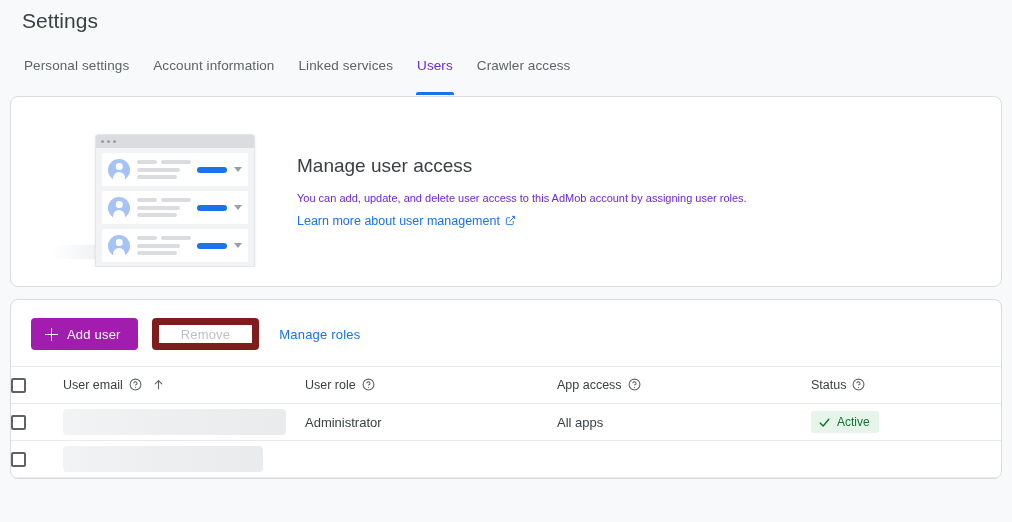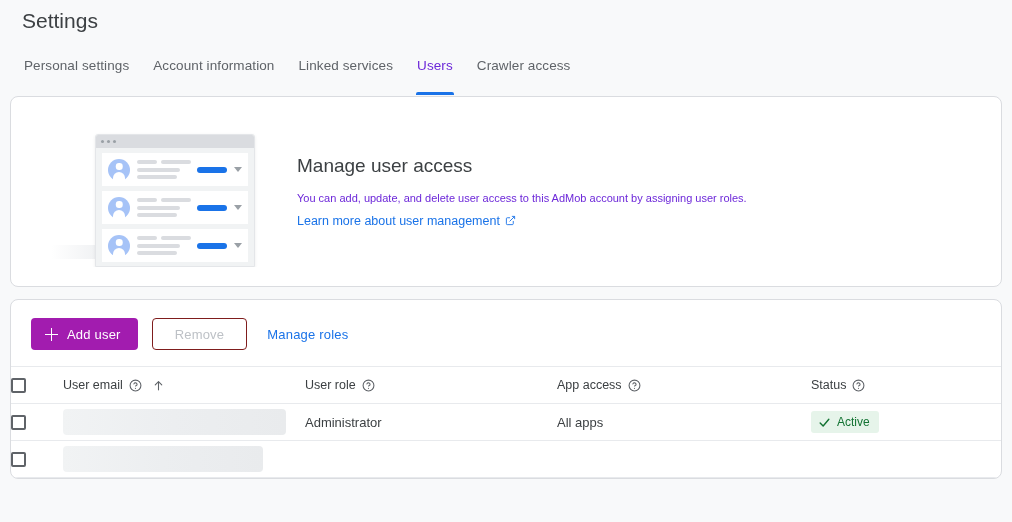--- a/index.html
+++ b/index.html
@@ -213,21 +213,21 @@
     content: "";
     position: absolute;
     background: #fff;
   }
   .plus-icon::before { left: 0; top: 6px; width: 13px; height: 1.6px; }
   .plus-icon::after  { top: 0; left: 5.7px; height: 13px; width: 1.6px; }
 
   .btn-outline {
     background: #fff;
     color: #bdc1c6;
-    border: 1px solid #7f1d1d;
+    border: 7px solid #7f1d1d;
     border-radius: 4px;
     height: 32px;
     padding: 0 22px;
     font-size: 13px;
     font-weight: 500;
     font-family: inherit;
     letter-spacing: .2px;
     cursor: default;
   }
   .btn-text {
@@ -291,21 +291,21 @@
   .chk-cell { padding-left: 26px; }
   .checkbox {
     width: 15px; height: 15px;
     border: 2px solid #5f6368;
     border-radius: 2px;
     background: #fff;
     cursor: pointer;
     display: block;
   }
 
-  .th-inner { display: flex; align-items: center; gap: 6px; }
+  .th-inner { display: flex; align-items: flex-start; gap: 6px; }
   .help-icon {
     width: 13px; height: 13px;
     display: inline-block;
     flex: none;
     cursor: pointer;
   }
   .sort-arrow {
     width: 13px; height: 13px;
     display: inline-block;
     margin-left: 4px;

